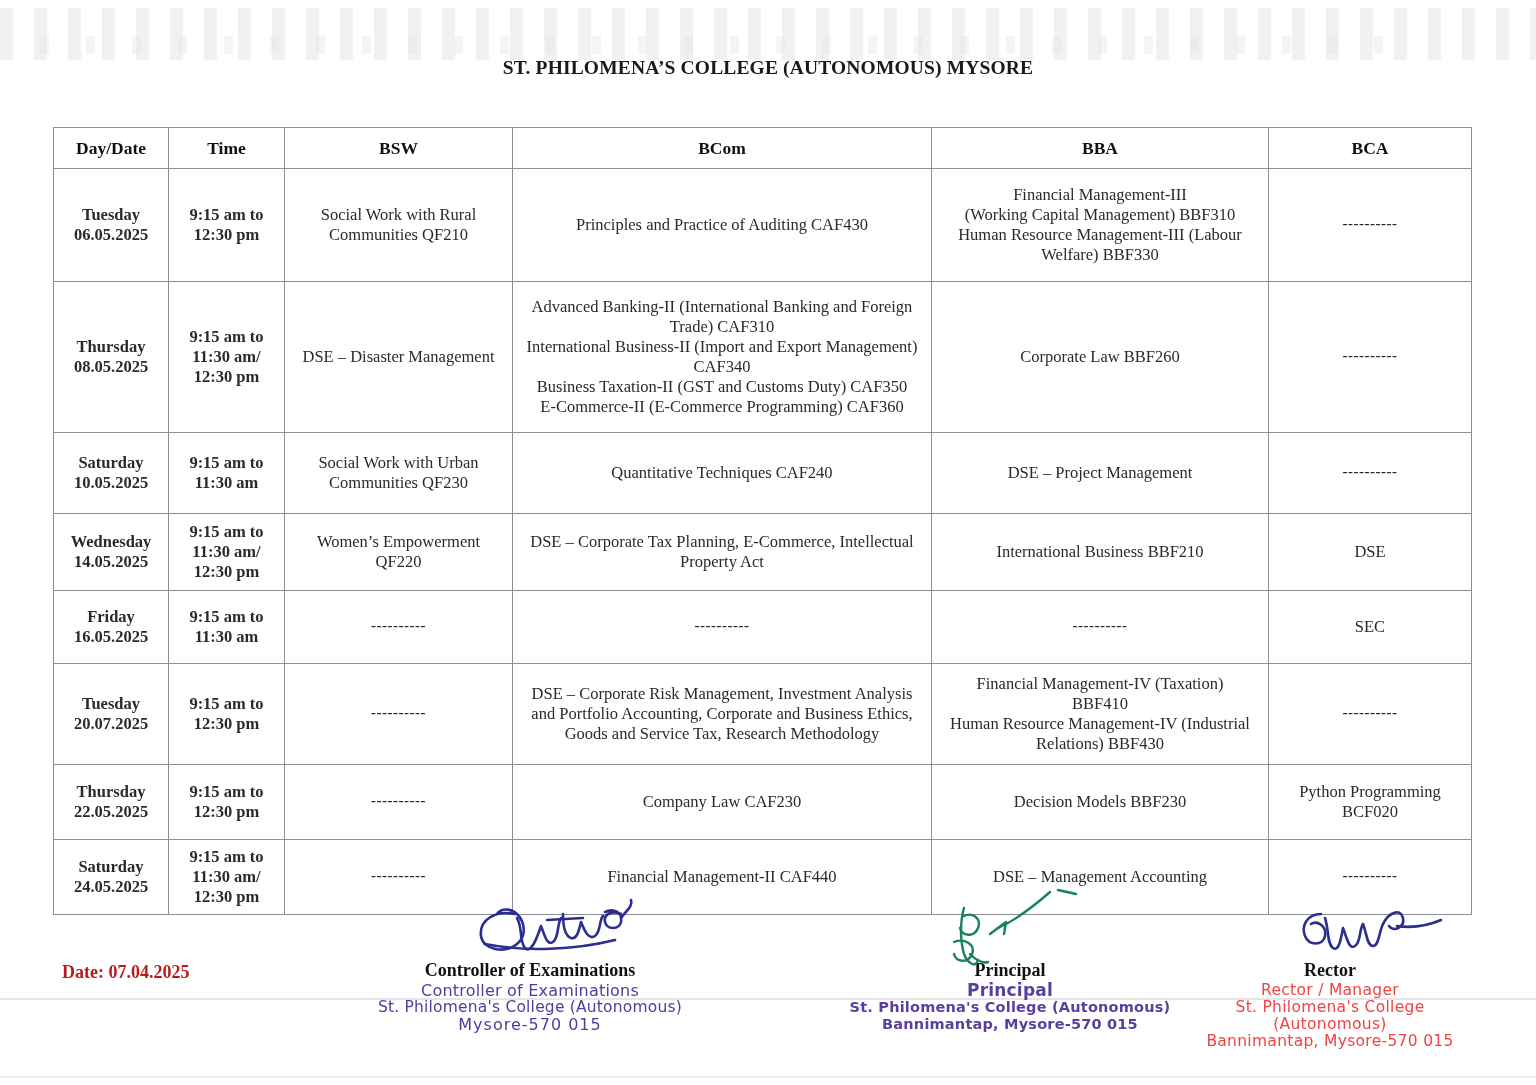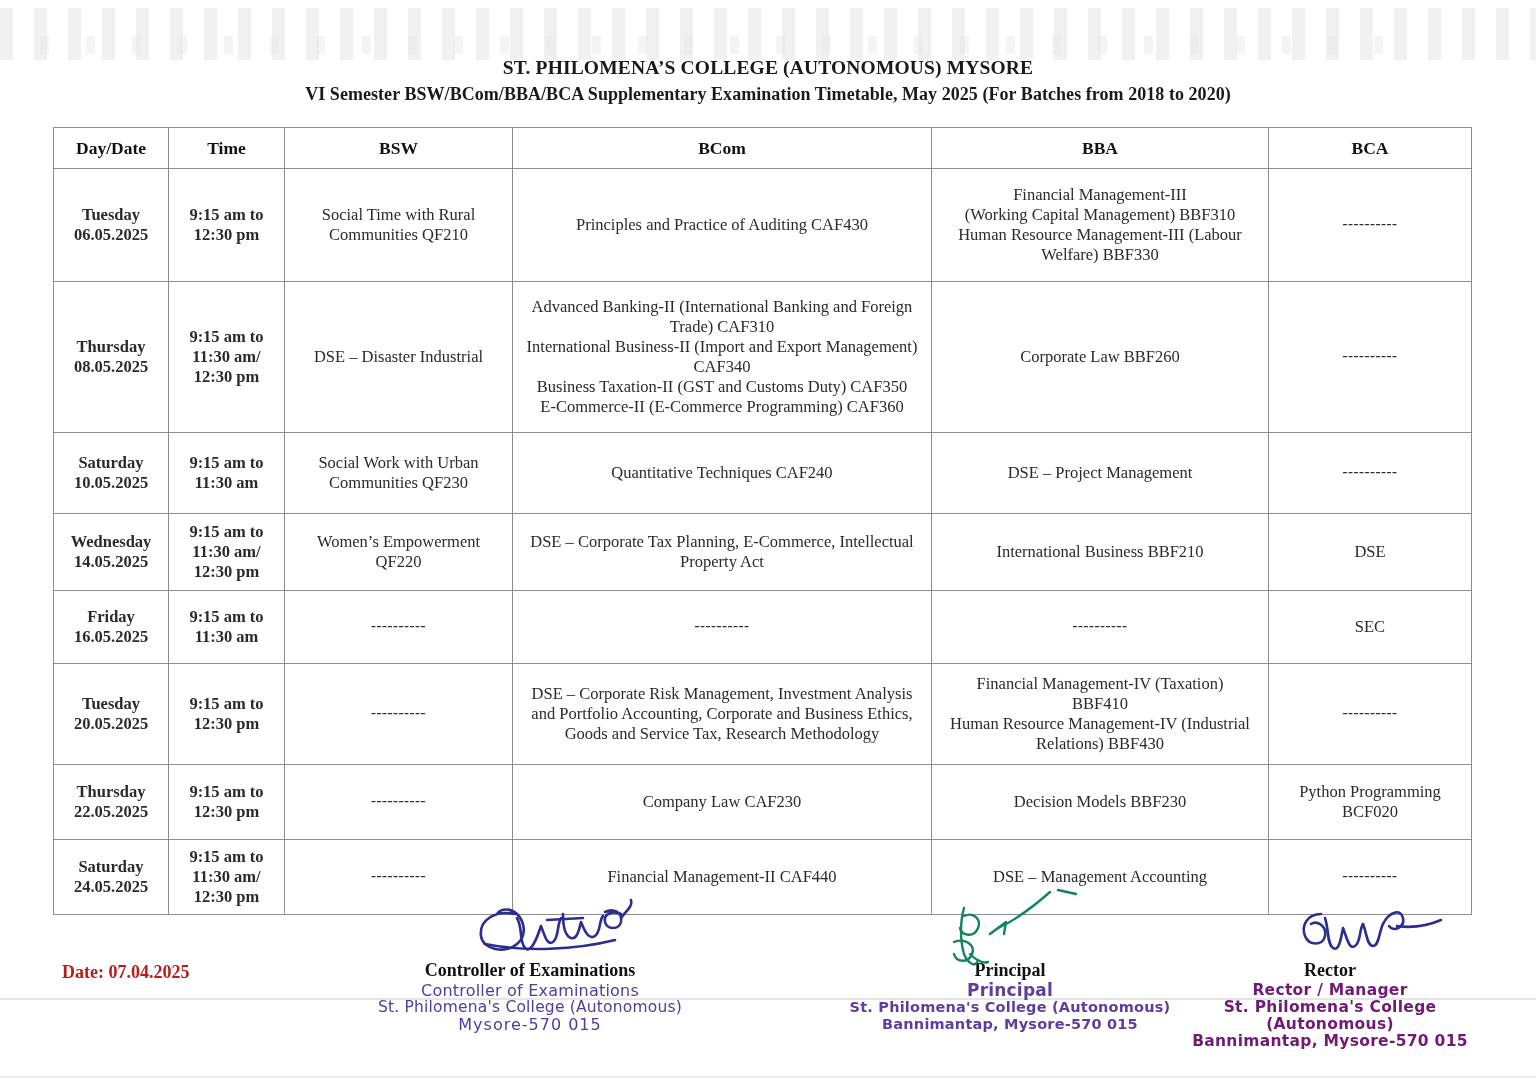--- a/index.html
+++ b/index.html
@@ -161,21 +161,21 @@
   .sig-coe { left: 345px; top: 80px; width: 370px; }
   .sig-coe .stamp { font-size: 15.5px; letter-spacing: .2px; }
   .sig-coe .stamp .l1 { font-size: 16px; }
   .sig-coe .stamp .l3 { font-size: 16px; letter-spacing: 1px; }
 
   .sig-principal { left: 840px; top: 80px; width: 340px; }
   .sig-principal .stamp { color: #5a3fa0; font-size: 14.5px; letter-spacing: .2px; }
   .sig-principal .stamp .l1 { font-size: 17px; font-weight: bold; }
 
   .sig-rector { left: 1160px; top: 80px; width: 340px; }
-  .sig-rector .stamp { color: #701a75; font-size: 15.5px; letter-spacing: .3px; font-weight: bold; }
+  .sig-rector .stamp { color: #ef4444; font-size: 15.5px; letter-spacing: .3px; }
 
   
   .ink {
     position: absolute;
     pointer-events: none;
     z-index: 4;
   }
   .ink-coe      { left: 455px; top: 12px; }
   .ink-principal{ left: 930px; top: 8px; }
   .ink-rector   { left: 1285px; top: 18px; }
@@ -195,21 +195,20 @@
   }
 </style>
 </head>
 <body>
 
 <div class="scan-noise"></div>
 <div class="scan-noise2"></div>
 
 <div class="doc-header">
   <div class="title-line1">ST. PHILOMENA’S COLLEGE (AUTONOMOUS) MYSORE</div>
-  <div class="title-line2">VI Semester BSW/BCom/BBA/BCA Supplementary Examination Timetable, May 2025 (For Batches from 2018 to 2020)</div>
 </div>
 
 <div class="timetable-wrap">
   <table class="timetable">
     <colgroup>
       <col class="c-day">
         <col class="c-time">
         <col class="c-bsw">
       <col class="c-bcom">
         <col class="c-bba">
@@ -229,21 +228,21 @@
         <tr class="r0">
           <td class="cell-day">
             <span class="cell-line">Tuesday</span>
             <span class="cell-line">06.05.2025</span>
           </td>
           <td class="cell-time">
             <span class="cell-line">9:15 am to</span>
             <span class="cell-line">12:30 pm</span>
           </td>
           <td class="cell-bsw">
-            <span class="cell-line">Social Time with Rural</span>
+            <span class="cell-line">Social Work with Rural</span>
             <span class="cell-line">Communities QF210</span>
           </td>
           <td class="cell-bcom">
             <span class="cell-line">Principles and Practice of Auditing CAF430</span>
           </td>
           <td class="cell-bba">
             <span class="cell-line">Financial Management-III</span>
             <span class="cell-line">(Working Capital Management) BBF310</span>
             <span class="cell-line">Human Resource Management-III (Labour</span>
             <span class="cell-line">Welfare) BBF330</span>
@@ -256,21 +255,21 @@
           <td class="cell-day">
             <span class="cell-line">Thursday</span>
             <span class="cell-line">08.05.2025</span>
           </td>
           <td class="cell-time">
             <span class="cell-line">9:15 am to</span>
             <span class="cell-line">11:30 am/</span>
             <span class="cell-line">12:30 pm</span>
           </td>
           <td class="cell-bsw">
-            <span class="cell-line">DSE – Disaster Industrial</span>
+            <span class="cell-line">DSE – Disaster Management</span>
           </td>
           <td class="cell-bcom">
             <span class="cell-line">Advanced Banking-II (International Banking and Foreign</span>
             <span class="cell-line">Trade) CAF310</span>
             <span class="cell-line">International Business-II (Import and Export Management)</span>
             <span class="cell-line">CAF340</span>
             <span class="cell-line">Business Taxation-II (GST and Customs Duty) CAF350</span>
             <span class="cell-line">E-Commerce-II (E-Commerce Programming) CAF360</span>
           </td>
           <td class="cell-bba">
@@ -346,21 +345,21 @@
           <td class="cell-bba">
             <span class="cell-line dash">----------</span>
           </td>
           <td class="cell-bca">
             <span class="cell-line">SEC</span>
           </td>
         </tr>
         <tr class="r5">
           <td class="cell-day">
             <span class="cell-line">Tuesday</span>
-            <span class="cell-line">20.05.2025</span>
+            <span class="cell-line">20.07.2025</span>
           </td>
           <td class="cell-time">
             <span class="cell-line">9:15 am to</span>
             <span class="cell-line">12:30 pm</span>
           </td>
           <td class="cell-bsw">
             <span class="cell-line dash">----------</span>
           </td>
           <td class="cell-bcom">
             <span class="cell-line">DSE – Corporate Risk Management, Investment Analysis</span>

